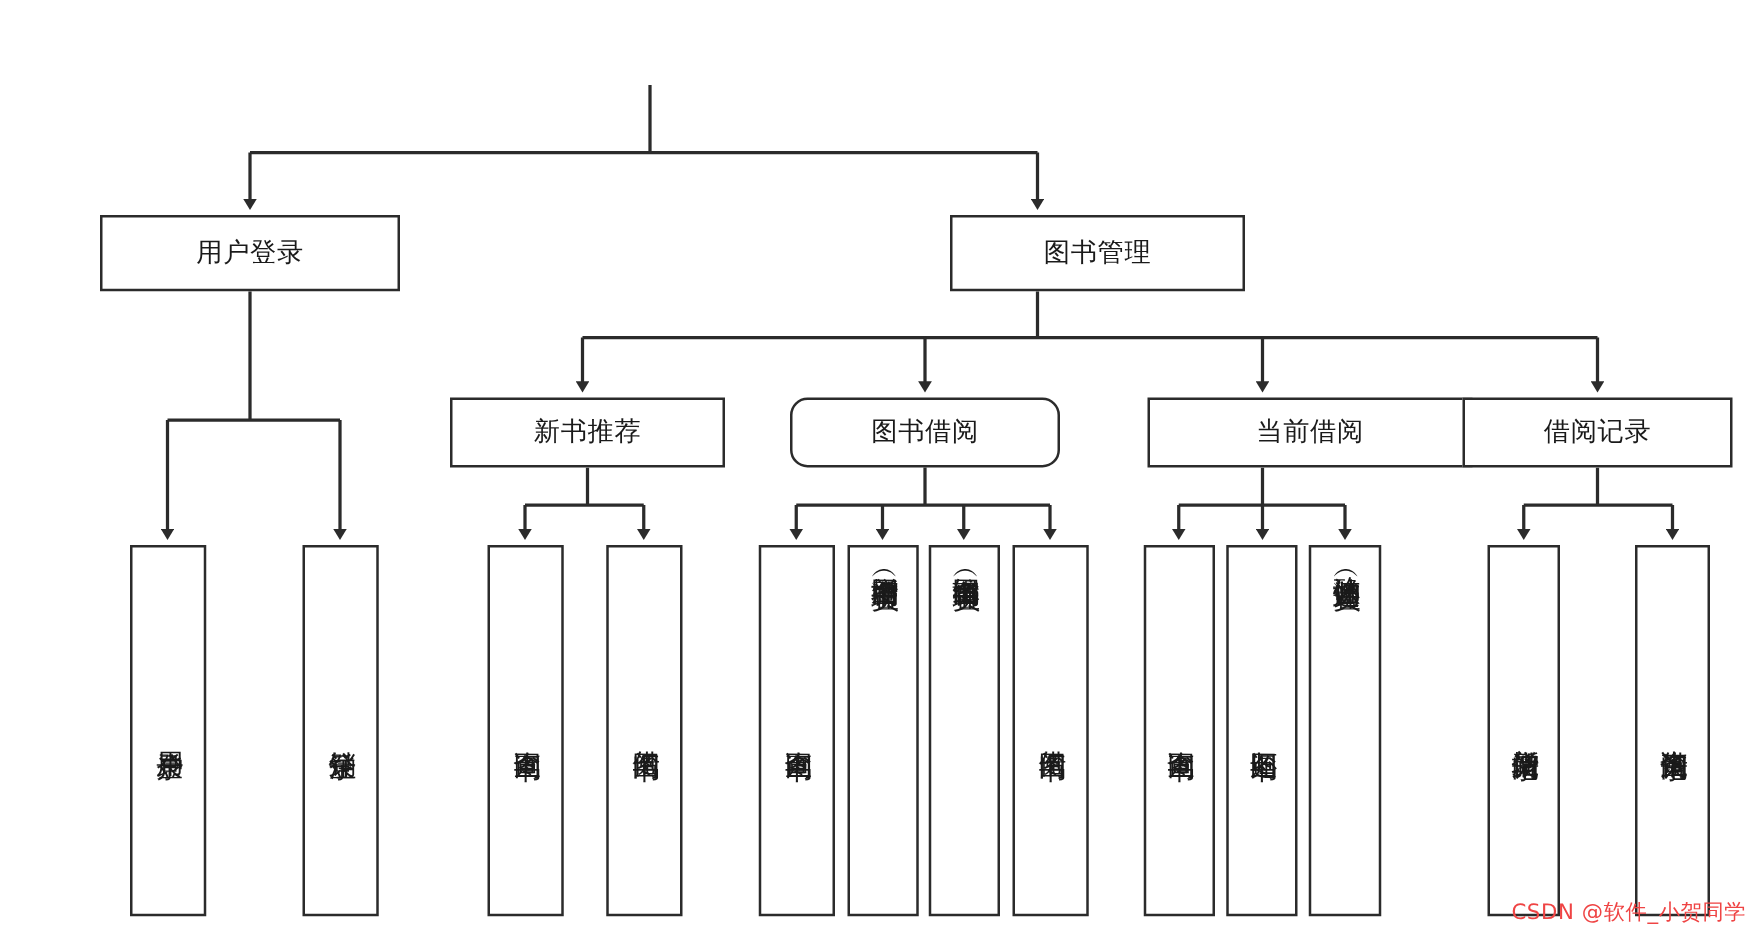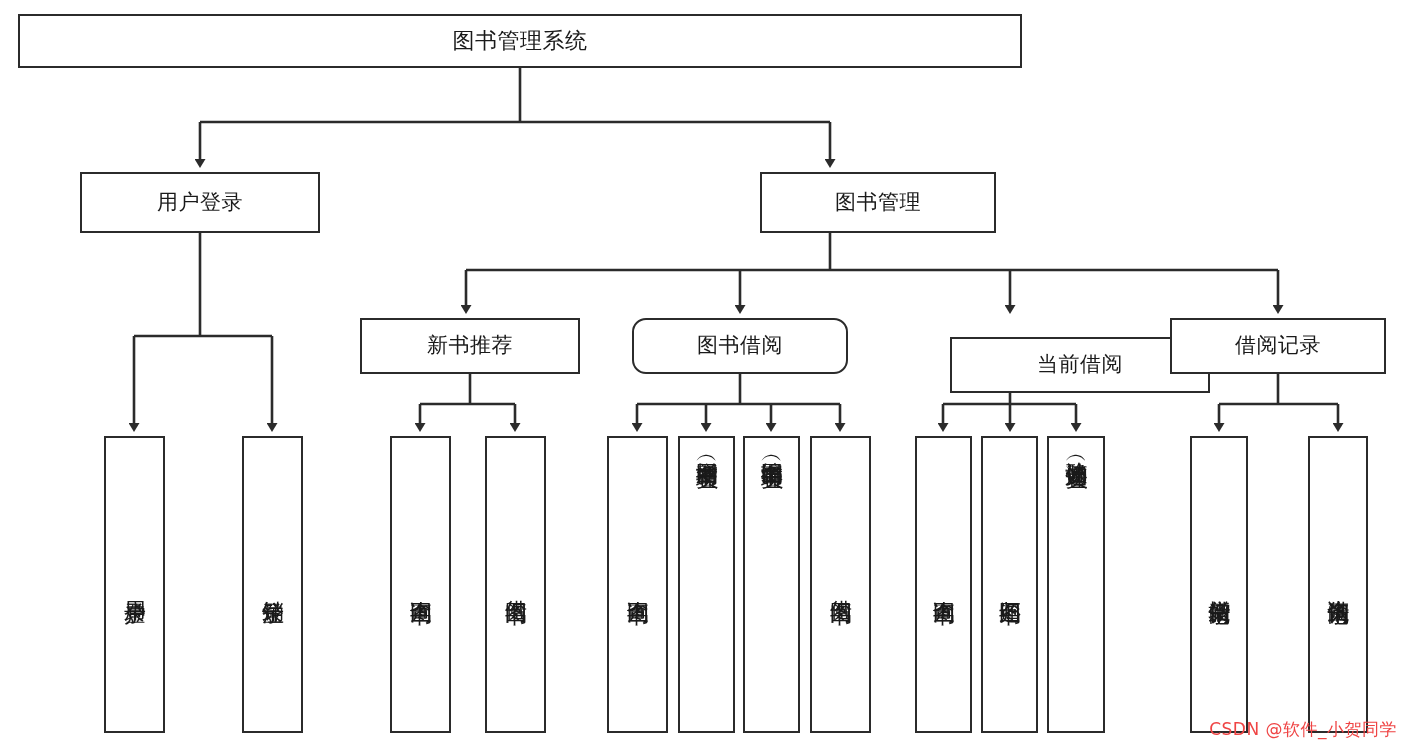--- a/index.html
+++ b/index.html
@@ -121,38 +121,35 @@
       <path d="M1010,404 L1010,424" marker-end="url(#arrow)"></path>
       <path d="M1076,404 L1076,424" marker-end="url(#arrow)"></path>
 
       <path d="M1278,374 L1278,404"></path>
       <path d="M1219,404 L1338,404"></path>
       <path d="M1219,404 L1219,424" marker-end="url(#arrow)"></path>
       <path d="M1338,404 L1338,424" marker-end="url(#arrow)"></path>
     </g>
   </svg>
 
-  <div class="node node-h node-root" style="left: 18px; top: 14px; width: 1004px; height: 54px;">
-    <span class="label">图书管理系统</span>
-  </div>
 
   <div class="node node-h" style="left: 80px; top: 172px; width: 240px; height: 61px;">
     <span class="label">用户登录</span>
   </div>
   <div class="node node-h" style="left: 712px; top: 172px; width: 236px; height: 61px; margin-left: 48px;">
     <span class="label">图书管理</span>
   </div>
 
   <div class="node node-h" style="left: 360px; top: 318px; width: 220px; height: 56px; text-align: center;">
     <span class="label">新书推荐</span>
   </div>
   <div class="node node-h" style="left: 632px; top: 318px; width: 216px; height: 56px; border-radius: 14px;">
     <span class="label">图书借阅</span>
   </div>
-  <div class="node node-h" style="left: 950px; top: 318px; width: 260px; height: 56px; margin-top: 19px;">
+  <div class="node node-h" style="left: 918px; top: 318px; width: 260px; height: 56px;">
     <span class="label">当前借阅</span>
   </div>
   <div class="node node-h" style="left: 1170px; top: 318px; width: 216px; height: 56px;">
     <span class="label">借阅记录</span>
   </div>
 
   <div class="node node-v" style="left: 104px; top: 436px; width: 61px; height: 297px; align-items: center; padding-top: 0px;">
     <span class="label">用户登录</span>
   </div>
   <div class="node node-v" style="left: 242px; top: 436px; width: 61px; height: 297px; align-items: center; padding-top: 0px;">

